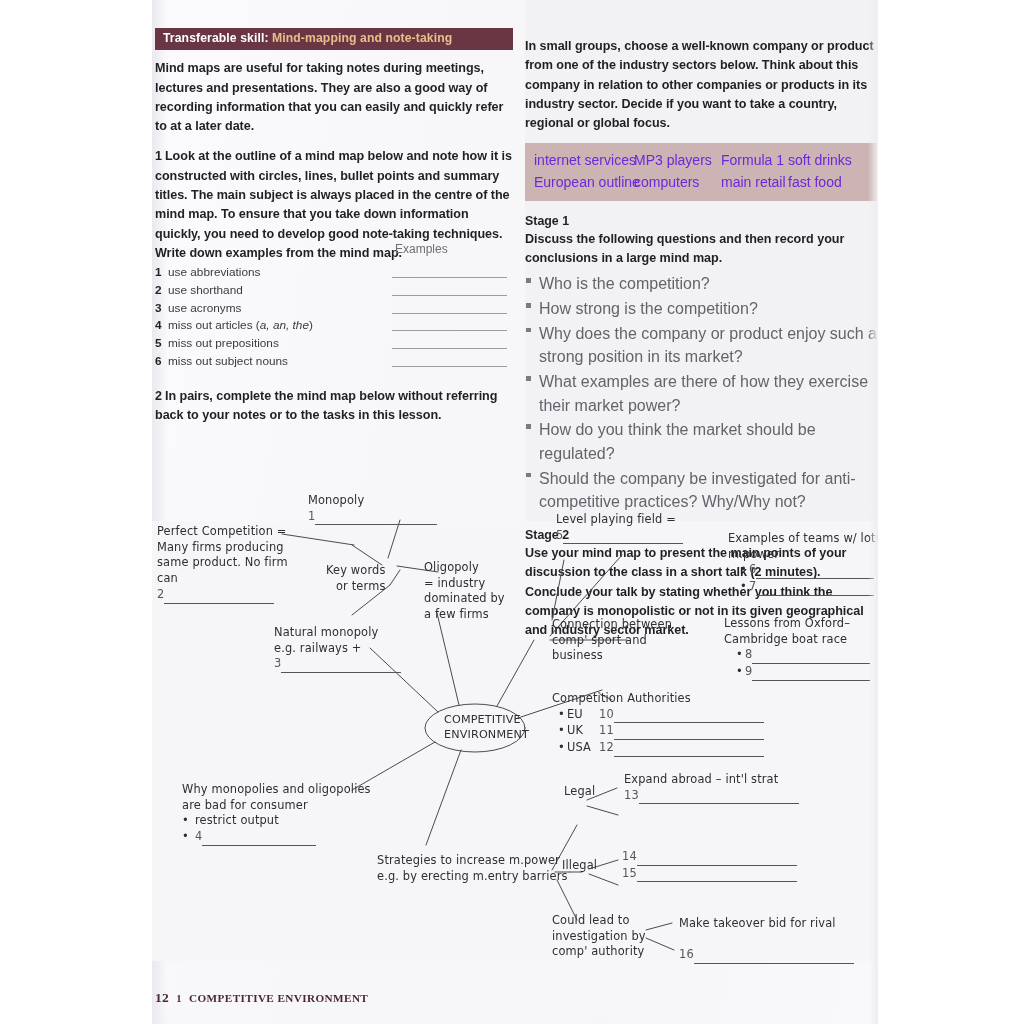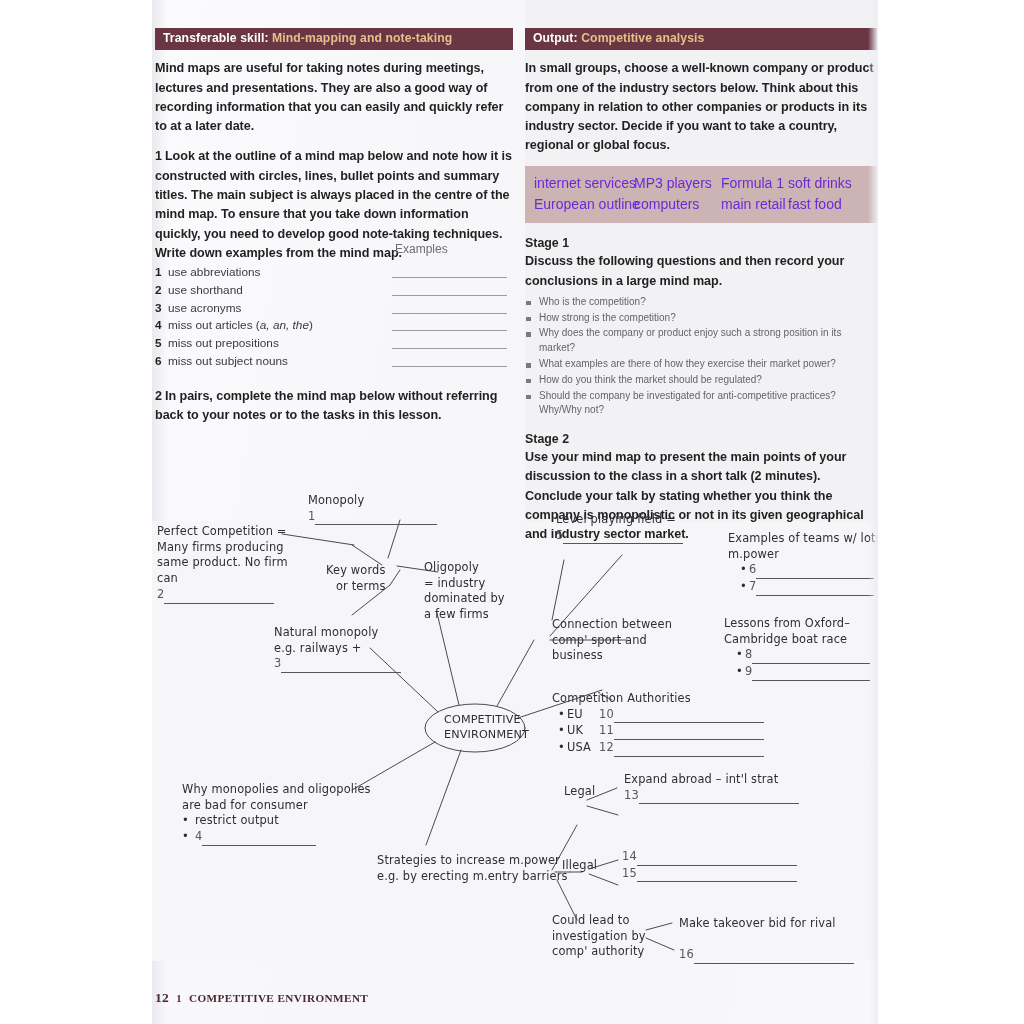--- a/index.html
+++ b/index.html
@@ -142,21 +142,21 @@
     color:#231f20;
     font-size:12.4px;
     font-weight:bold;
     margin-top:13px;
   }
   .bullets{ margin-top:4px; }
   .bul{
     position:relative;
     padding-left:14px;
     color:#63636b;
-    font-size:10px;
+    font-size:16px;
     line-height:1.48;
     font-weight:normal;
     margin-top:1px;
   }
   .bul::before{
     content:"";
     position:absolute;
     left:1px; top:6px;
     width:4.5px; height:4.5px;
     background:#7a7a82;
@@ -232,24 +232,20 @@
       <div class="litem"><b>5</b><span>miss out prepositions</span><span class="rule"></span></div>
       <div class="litem"><b>6</b><span>miss out subject nouns</span><span class="rule"></span></div>
     </div>
 
     <p class="para" style="position:absolute; left:0; top:350px; width:356px;"><span class="num">2</span><span>In pairs, complete the mind map below without referring back to your notes or to the tasks in this lesson.</span></p>
 
   </div>
 
   <div class="col col-right">
 
-    <div class="bar">
-      <span>Output:</span>
-      <span class="accent">Competitive analysis</span>
-    </div>
 
     <p class="para">In small groups, choose a well-known company or product from one of the industry sectors below. Think about this company in relation to other companies or products in its industry sector. Decide if you want to take a country, regional or global focus.</p>
 
     <div class="vocabbox">
       <div class="vocabrow">
         <span style="width:100px">internet services</span><span style="width:87px">MP3 players</span><span style="width:67px">Formula 1</span><span>soft drinks</span>
       </div>
       <div class="vocabrow">
         <span style="width:100px">European outline</span><span style="width:87px">computers</span><span style="width:67px">main retail</span><span>fast food</span>
       </div>

